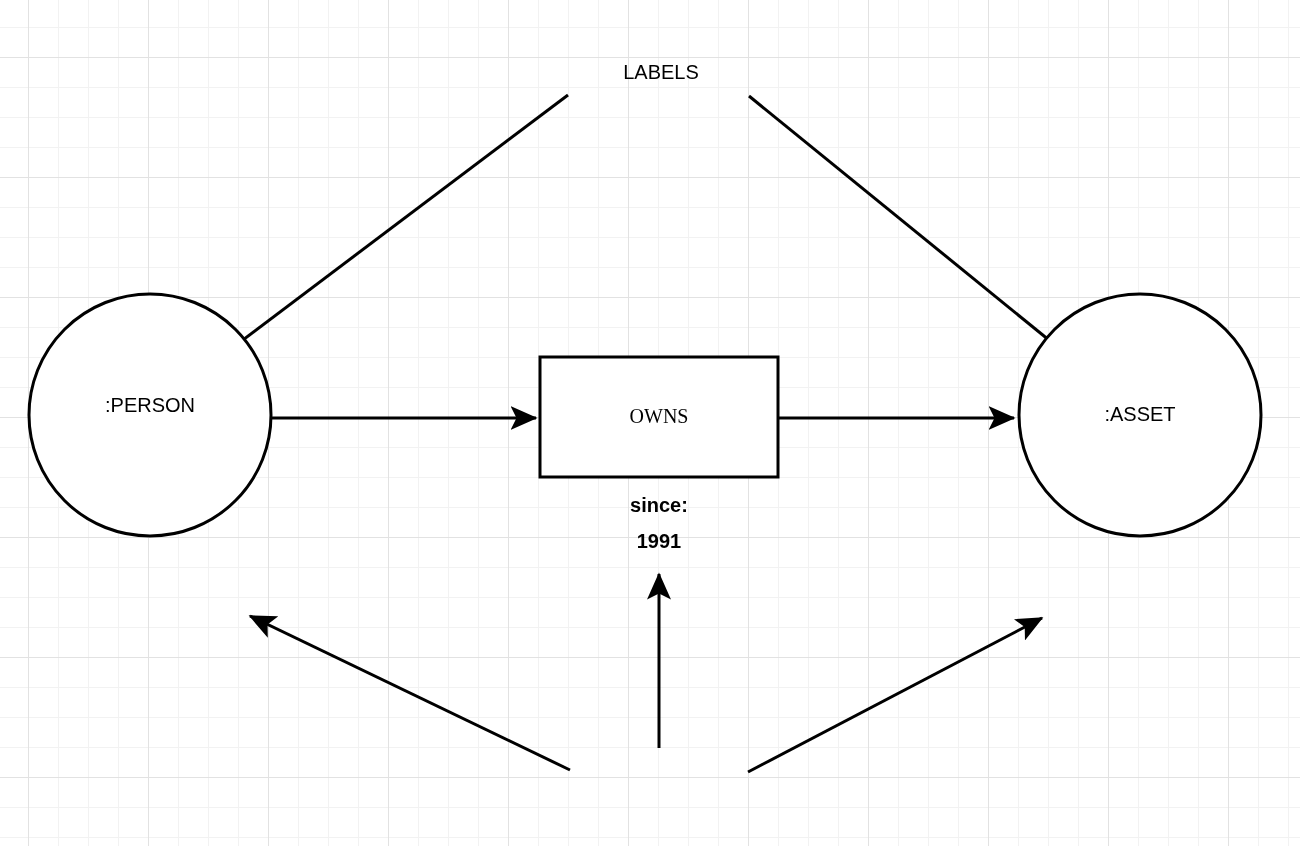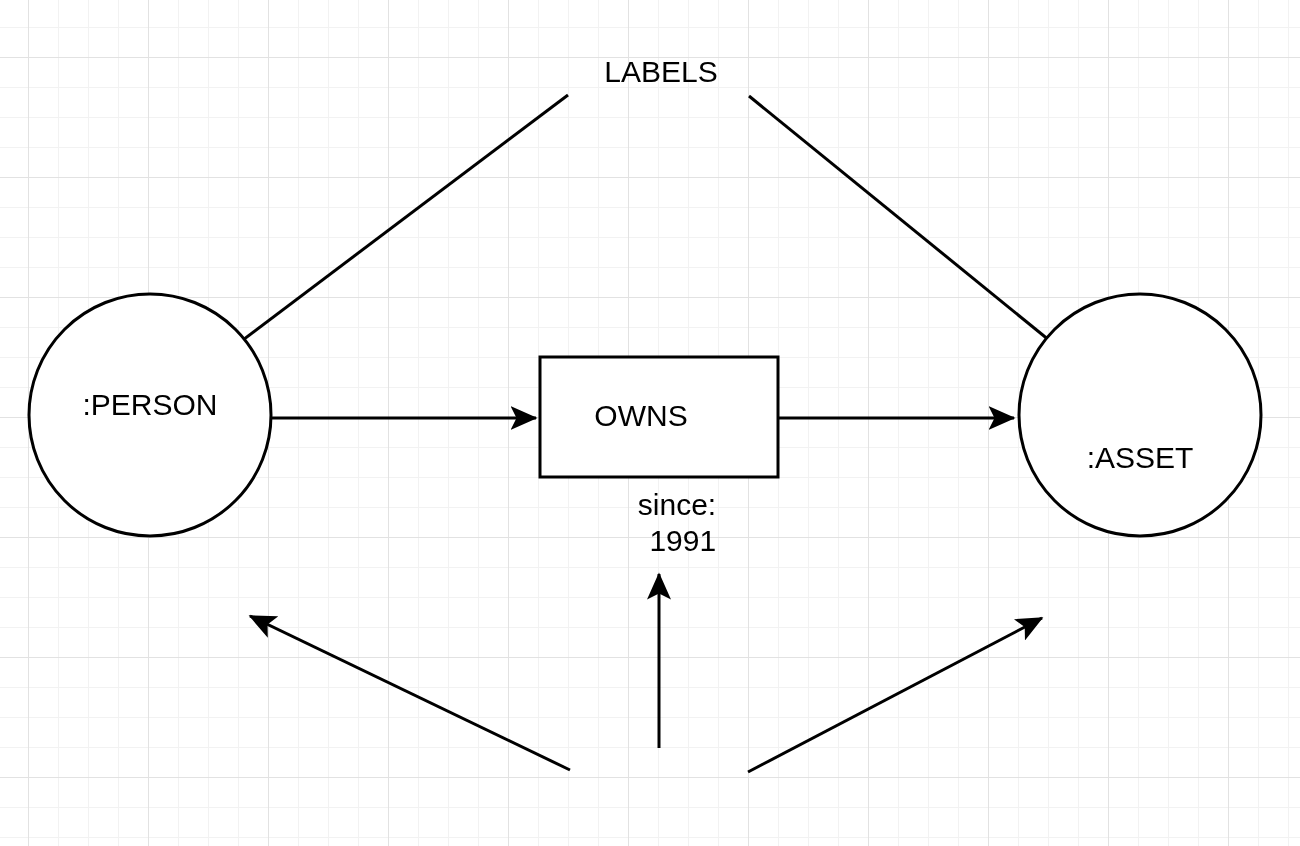--- a/index.html
+++ b/index.html
@@ -35,24 +35,24 @@
     fill: #ffffff;
   }
   .edge {
     stroke: #000000;
     stroke-width: 3;
     fill: none;
   }
   .txt {
     position: absolute;
     transform: translate(-50%, -50%);
-    font-size: 30px;
+    font-size: 20px;
     line-height: 36px;
     color: #000000;
-    text-align: right;
+    text-align: center;
     white-space: nowrap;
   }
   .txt span { display: block; }
 </style>
 </head>
 <body>
 
 <div class="canvas">
 
   <svg class="shapes" viewBox="0 0 1300 846" xmlns="http://www.w3.org/2000/svg">
@@ -75,24 +75,24 @@
     <circle class="shape" cx="150" cy="415" r="121"></circle>
     <rect class="shape" x="540" y="357" width="238" height="120"></rect>
     <circle class="shape" cx="1140" cy="415" r="121"></circle>
   </svg>
 
   <div class="txt" style="left:661px; top:72px;">LABELS</div>
 
 
   <div class="txt" style="left:150px; top:405px;">:PERSON</div>
 
-  <div class="txt" style="left:641px; top:416px;">OWNS</div>
+  <div class="txt" style="left:659px; top:416px;font-family:Liberation Serif, serif;">OWNS</div>
 
-  <div class="txt" style="left:1140px; top:414px;margin-top:44px;">:ASSET</div>
+  <div class="txt" style="left:1140px; top:414px;">:ASSET</div>
 
 
-  <div class="txt" style="left:677px; top:523px;">
+  <div class="txt" style="left:659px; top:523px;font-weight:bold;">
     <span>since:</span>
     <span>1991</span>
   </div>
 
 
 </div>
 
 </body></html>

